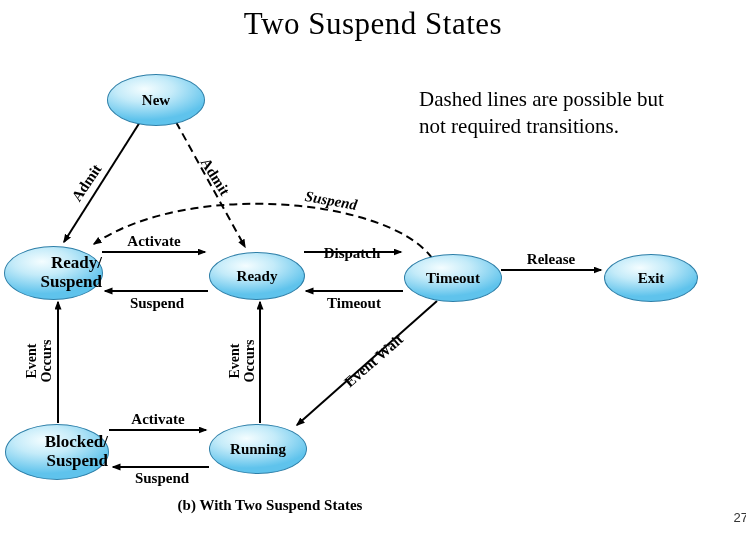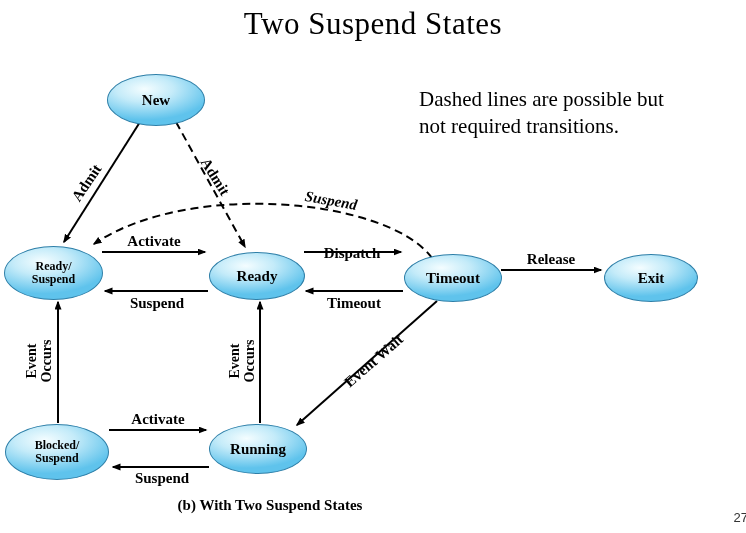--- a/index.html
+++ b/index.html
@@ -17,21 +17,21 @@
   }
   svg.wires { position:absolute; left:0; top:0; }
   .node {
     position:absolute; border-radius:50%;
     background: radial-gradient(ellipse 75% 65% at 38% 28%, #f4fdff 0%, #c4ebf9 40%, #5fc3ec 95%);
     border:1.5px solid #2e7fa8;
     display:flex; flex-direction:column; align-items:center; justify-content:center;
     font-weight:bold; text-align:center;
   }
   .node.single { font-size:15px; }
-  .node.twoline { font-size:12px; line-height:1.1; }
+  .node.twoline { font-size:17px; line-height:1.1;align-items:flex-end; }
   .edge-label {
     position:absolute; font-weight:bold; font-size:15px; white-space:nowrap;
     transform: translate(-50%,-50%);
   }
   .edge-label.italic { font-style:italic; }
   .vlabel {
     position:absolute; font-weight:bold; font-size:14px; line-height:1.05;
     text-align:center; transform: translate(-50%,-50%) rotate(-90deg);
     white-space:nowrap;
   }

